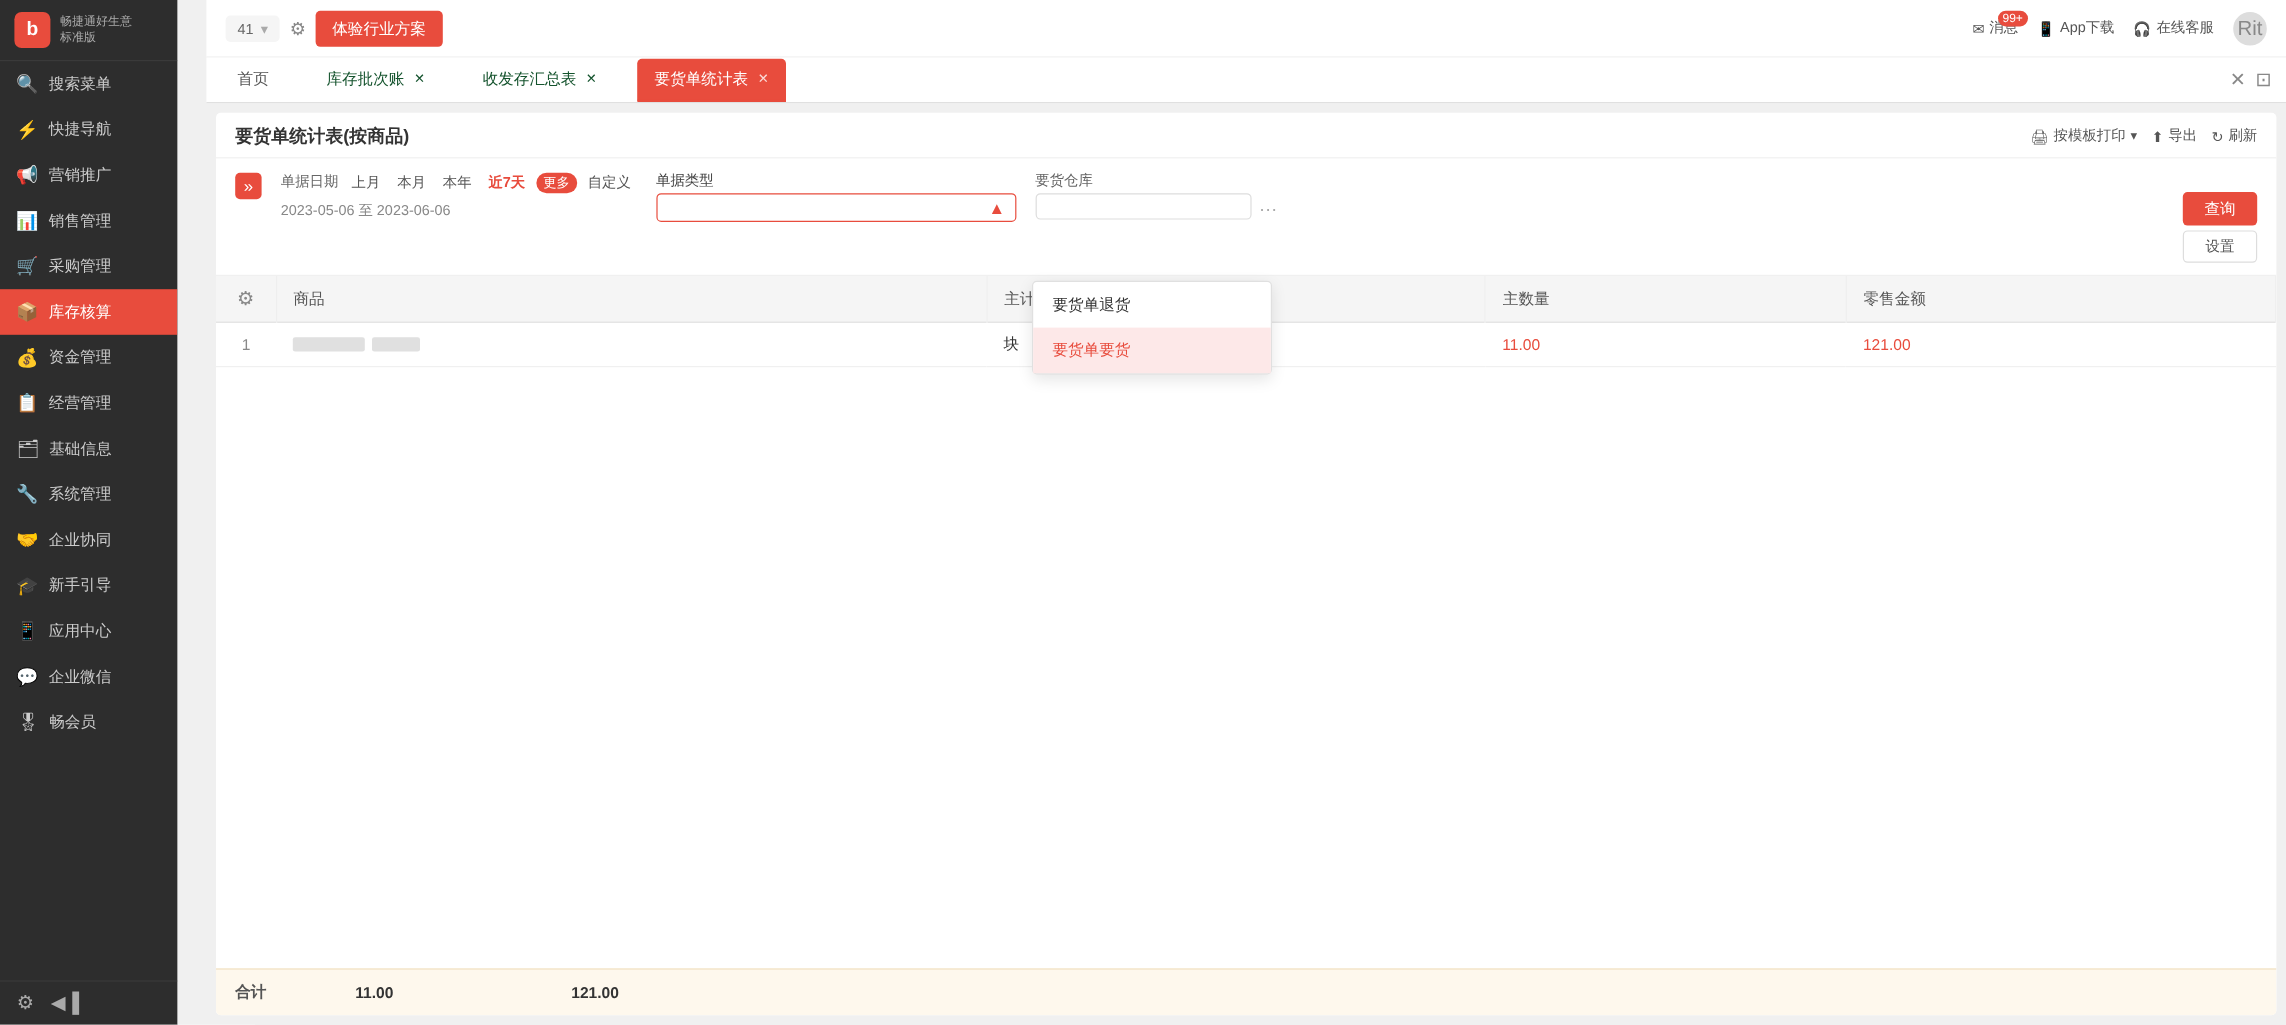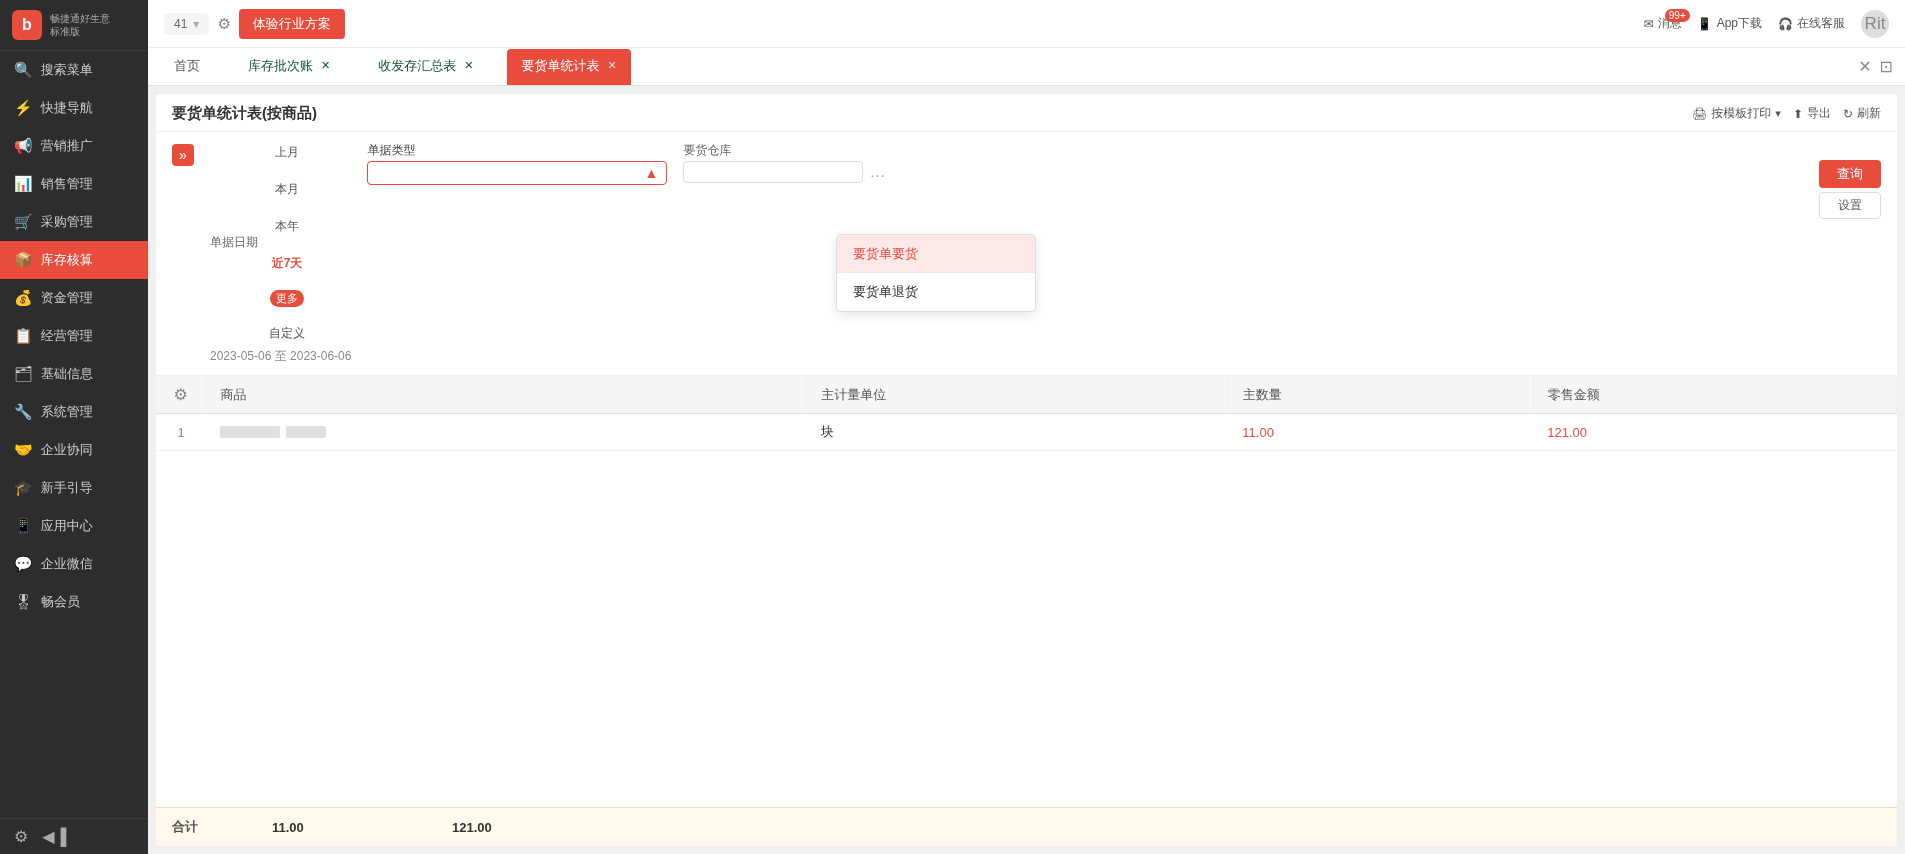--- a/index.html
+++ b/index.html
@@ -70,20 +70,21 @@
     }
     .sidebar-bottom-icon { color: #aaa; font-size: 16px; cursor: pointer; }
 
     
     .main-area {
       flex: 1;
       display: flex;
       flex-direction: column;
       background: #f0f0f0;
       overflow: hidden;
+      padding-left: 24px;
     }
 
     
     .topbar {
       background: white;
       height: 48px;
       display: flex;
       align-items: center;
       padding: 0 16px;
       border-bottom: 1px solid #eee;
@@ -254,22 +255,21 @@
     }
     .filter-label { font-size: 12px; color: #666; margin-bottom: 2px; }
     .filter-date-row {
       display: flex;
       align-items: center;
       gap: 6px;
     }
     .filter-date-options {
       display: flex;
       align-items: center;
-      gap: 16px;
-      flex-direction: column;
+      gap: 4px;
     }
     .date-opt {
       font-size: 12px;
       color: #555;
       cursor: pointer;
       padding: 2px 5px;
     }
     .date-opt.active { color: #e84c3d; font-weight: bold; }
     .date-tag-recent {
       background: #e84c3d;
@@ -653,18 +653,18 @@
       </span>
       <span style="min-width:120px">
         <span class="footer-total">11.00</span>
       </span>
       <span>
         <span class="footer-total">121.00</span>
       </span>
     </div>
 
     <div class="dropdown-overlay" id="type-dropdown">
-    <div class="dropdown-item selected">要货单要货</div>
-        <div class="dropdown-item">要货单退货</div>
+    <div class="dropdown-item">要货单退货</div>
+        <div class="dropdown-item selected">要货单要货</div>
       </div>
 
   </div>
 </div>
 
 </body></html>

